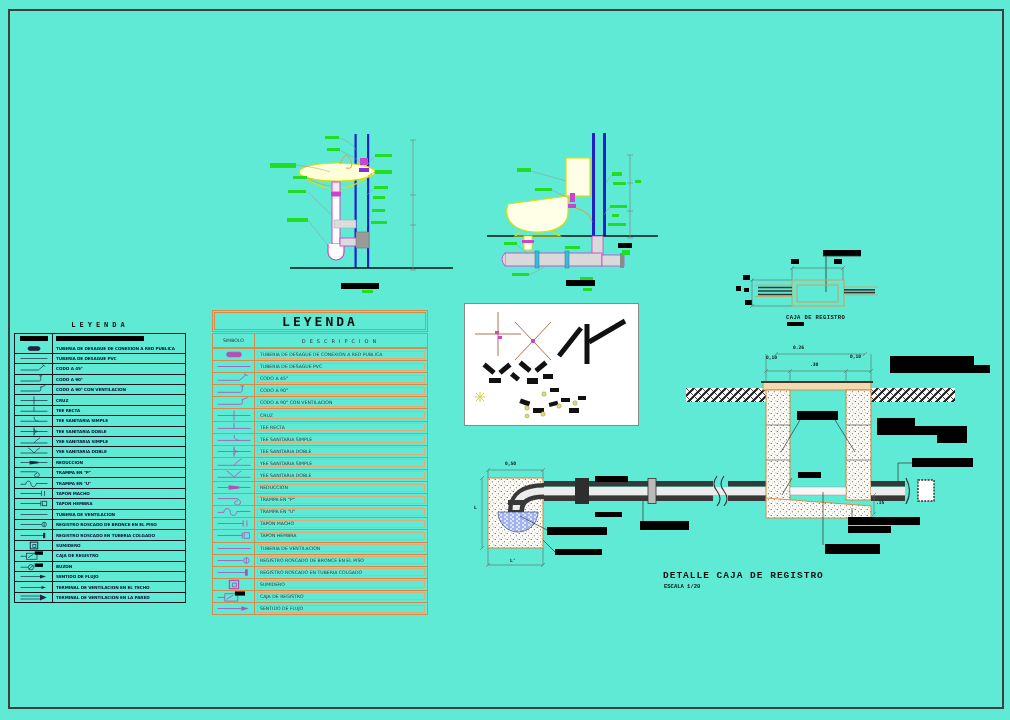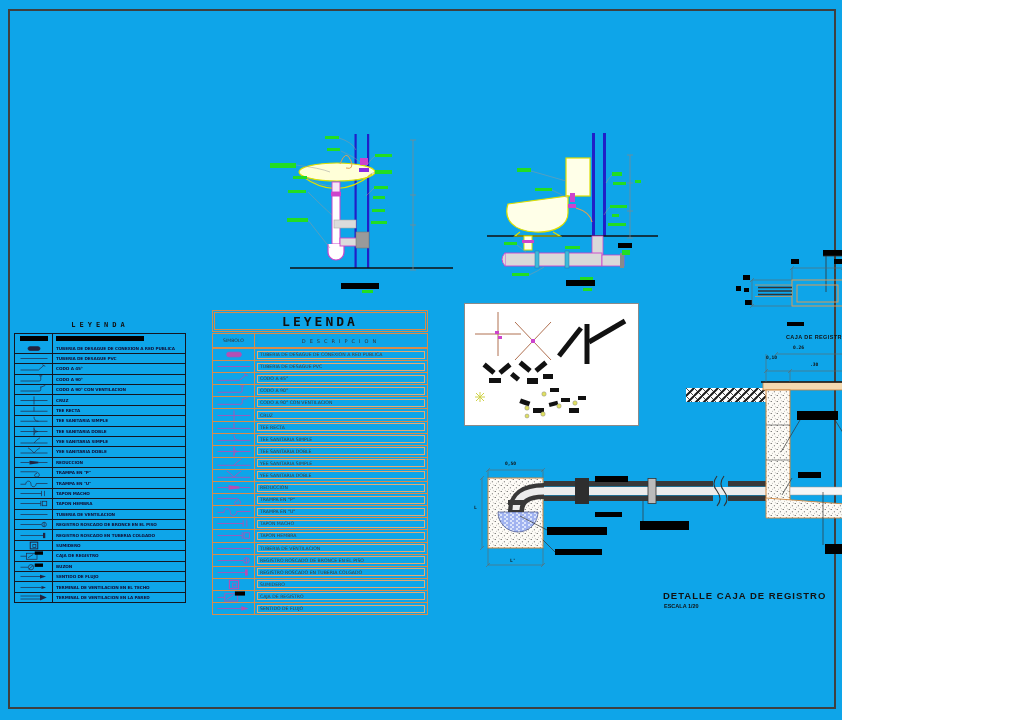--- a/index.html
+++ b/index.html
@@ -1,16 +1,16 @@
 <!DOCTYPE html>
 <html><head>
 <meta charset="utf-8">
 <style>
   html,body{margin:0;padding:0;background:#fff;}
-  #canvas{position:relative;width:842px;height:720px;background:#0ea5e9;overflow:hidden;
+  #canvas{position:relative;width:1010px;height:720px;background:#5eead4;overflow:hidden;
           font-family:"DejaVu Sans",sans-serif;color:#111;}
   .frame{position:absolute;left:8px;top:9px;right:6px;bottom:11px;border:2px solid #3f3f3f;}
   .abs{position:absolute;}
   .bar{position:absolute;background:#000;}
   .gbar{position:absolute;background:#22dd22;}
   
   #left-legend{position:absolute;left:14px;top:321px;width:172px;}
   #left-legend .ltitle{text-align:center;font-size:7px;letter-spacing:4px;font-weight:bold;
      font-family:"DejaVu Sans Mono",monospace;height:12px;color:#111;}
   #left-legend .tbl{border:1.3px solid #15151f;}
@@ -29,21 +29,21 @@
   .mhead{display:flex;height:13px;border-bottom:0.8px solid #d98c4a;align-items:center;}
   .mhead .h1{width:41px;font-size:4.6px;text-align:center;color:#333;border-right:0.8px solid #d98c4a;height:100%;line-height:13px;}
   .mhead .h2{flex:1;font-size:5px;letter-spacing:4px;text-align:center;color:#333;}
   .mrow{display:flex;border-top:0.8px solid #d98c4a;height:11.1px;align-items:center;}
   .mrow .sym{width:41px;display:flex;justify-content:center;align-items:center;border-right:0.8px solid #d98c4a;height:100%;}
   .mrow .desc{flex:1;margin:1px 2px;border:0.6px solid #e2aa74;font-size:4.6px;color:#3a3a3a;
      padding:0.5px 0 0.5px 2px;white-space:nowrap;overflow:hidden;}
   
   #symbox{position:absolute;left:464px;top:303px;width:173px;height:121px;border:1px solid #8a8a8a;background:#fff;}
   
-  .caption{position:absolute;font-family:Liberation Sans, sans-serif;font-weight:bold;color:#111;white-space:nowrap;margin-top:20px;}
+  .caption{position:absolute;font-family:Liberation Mono, monospace;font-weight:bold;color:#111;white-space:nowrap;}
   .dim{position:absolute;font-size:4.6px;font-weight:bold;color:#111;white-space:nowrap;
        font-family:"DejaVu Sans Mono",monospace;}
 </style>
 </head>
 <body>
 
 <div id="canvas">
   <div class="frame"></div>
 
   <svg class="abs" style="left:260px;top:120px" width="200" height="180" viewBox="0 0 200 180">

